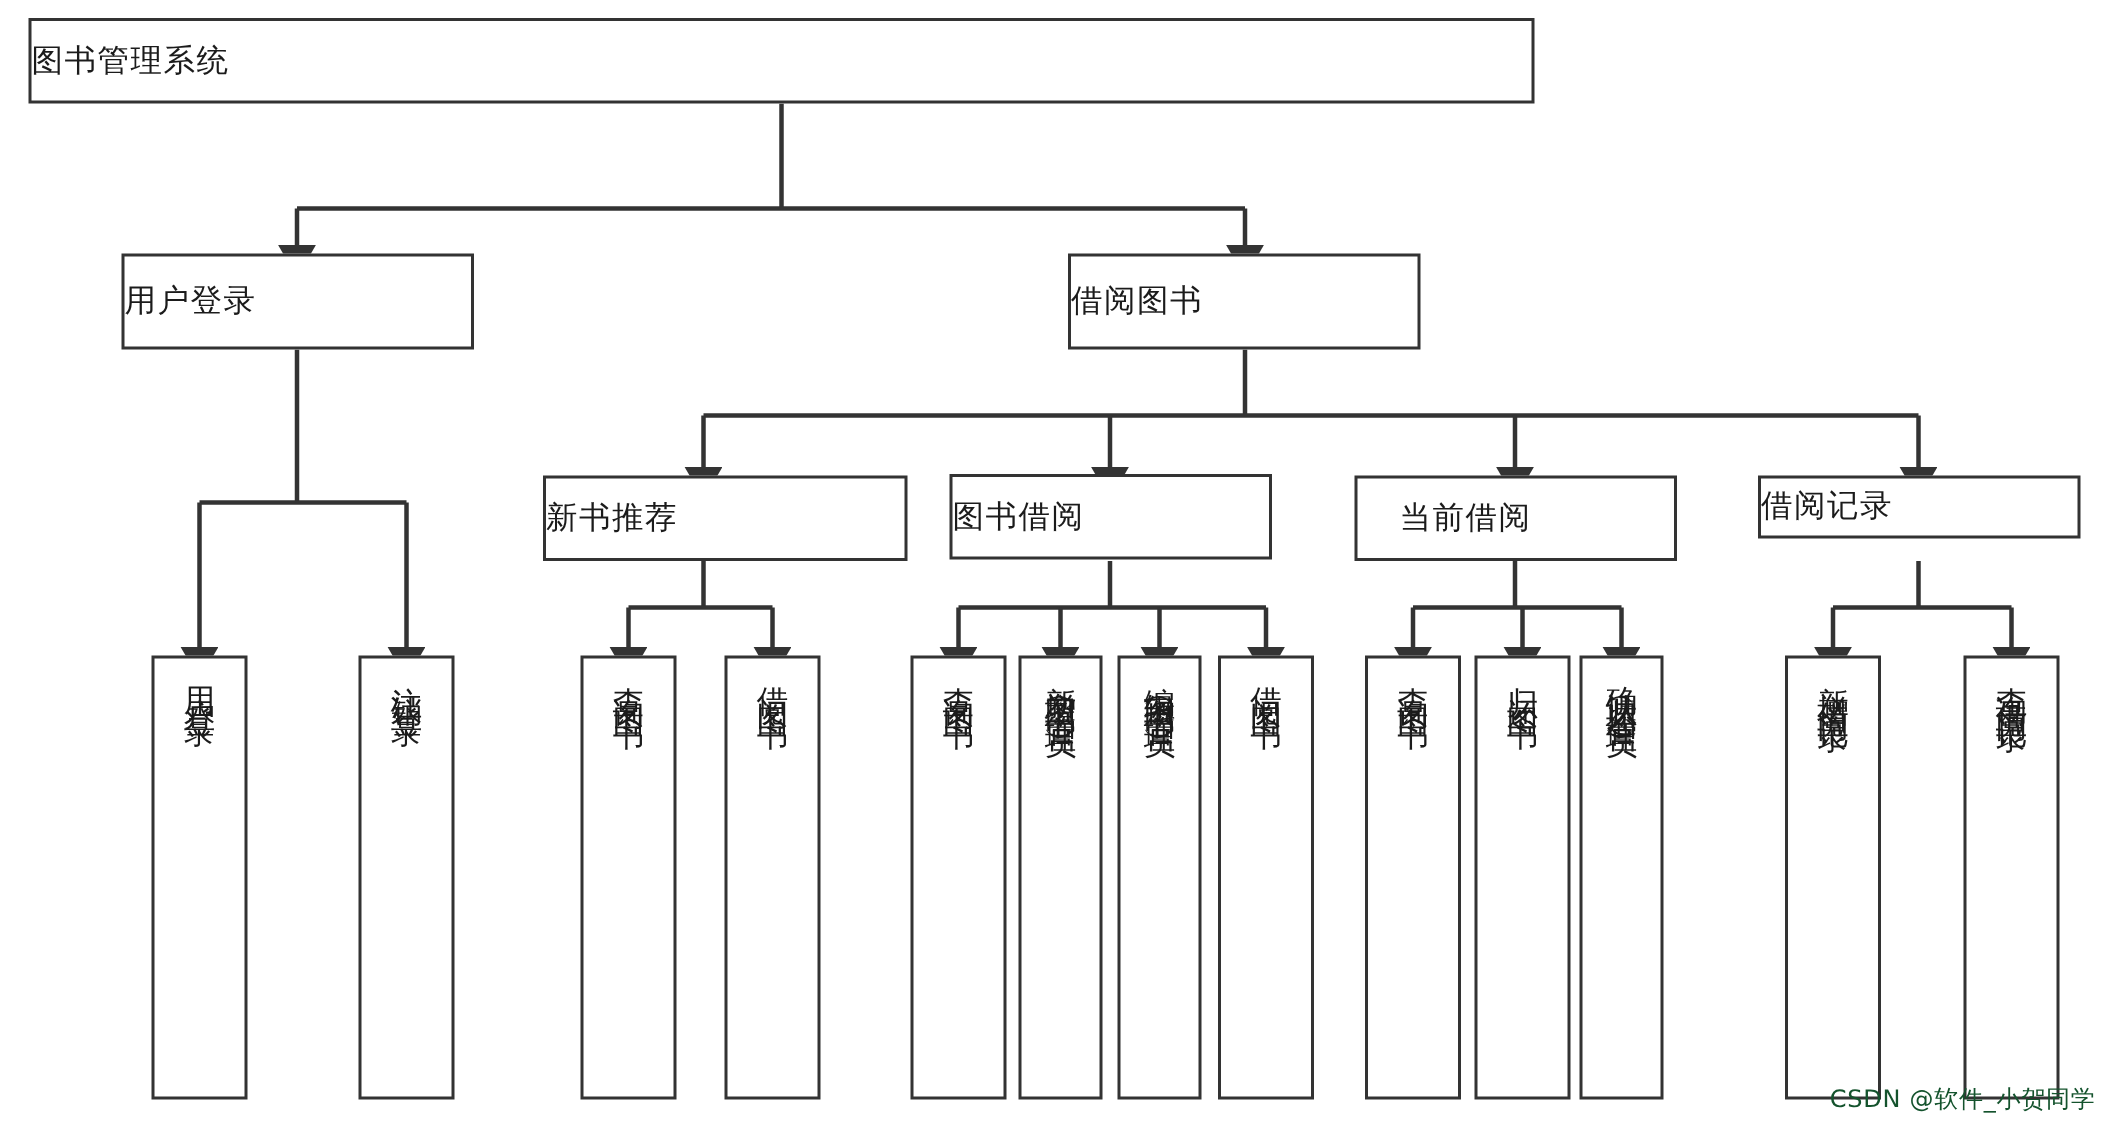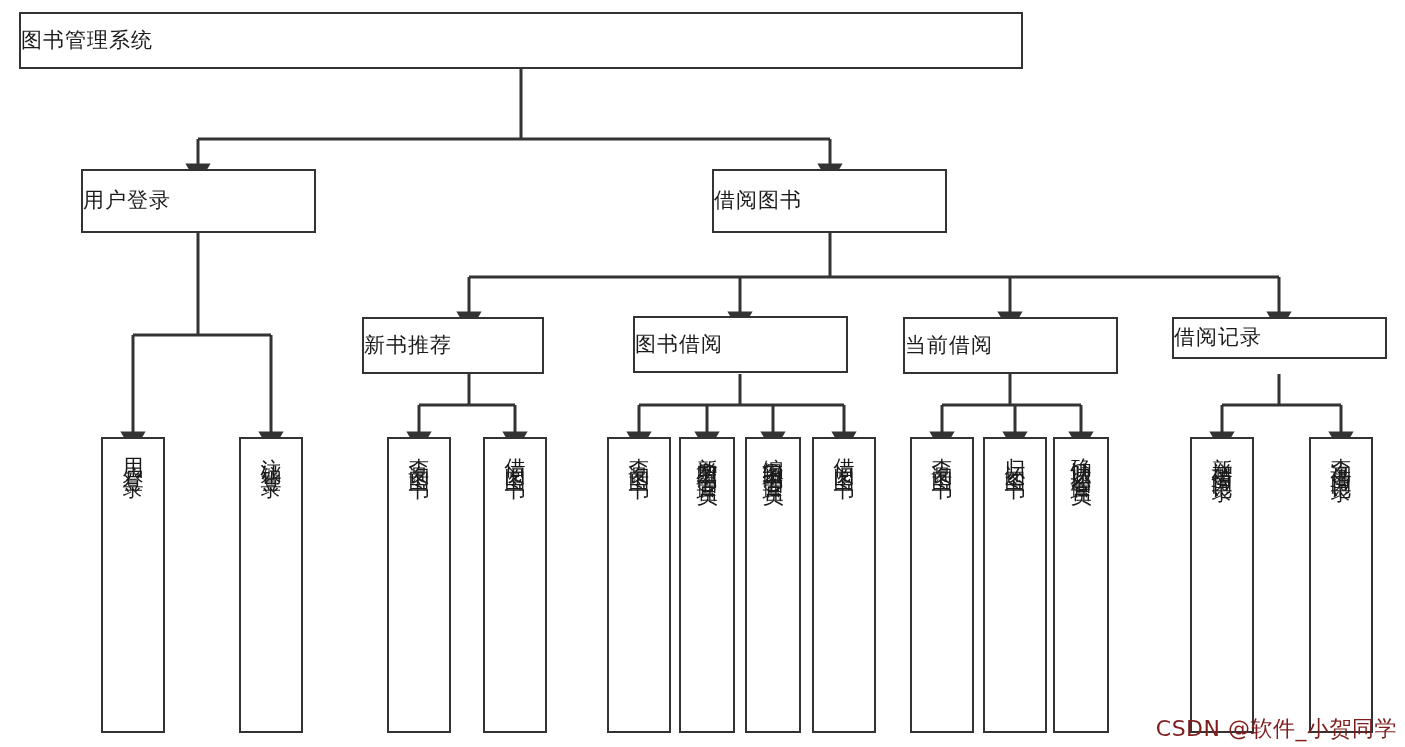--- a/index.html
+++ b/index.html
@@ -51,22 +51,22 @@
     padding-bottom: 2px;
   }
   .node .label {
     display: block;
     white-space: nowrap;
   }
   #watermark {
     position: absolute;
     right: 8px;
     bottom: 3px;
-    font-size: 22px;
-    color: #7f1d1d;
+    font-size: 16px;
+    color: #14532d;
     letter-spacing: 0.5px;
     white-space: nowrap;
     user-select: none;
   }
 </style>
 </head>
 <body>
 
 <div id="diagram-root">
 
@@ -125,27 +125,27 @@
     <span class="label">图书管理系统</span>
   </div>
 
   <div class="node horiz" style="left:81px; top:169px; width:235px; height:64px;">
     <span class="label">用户登录</span>
   </div>
   <div class="node horiz" style="left:712px; top:169px; width:235px; height:64px;">
     <span class="label">借阅图书</span>
   </div>
 
-  <div class="node horiz" style="left:362px; top:317px; width:182px; height:57px;">
+  <div class="node horiz" style="left:362px; top:317px; width:243px; height:57px;">
     <span class="label">新书推荐</span>
   </div>
   <div class="node horiz" style="left:633px; top:316px; width:215px; height:57px;">
     <span class="label">图书借阅</span>
   </div>
-  <div class="node horiz" style="left:903px; top:317px; width:215px; height:57px;">
+  <div class="node horiz" style="left:903px; top:317px; width:215px; height:57px;padding-left:28px;">
     <span class="label">当前借阅</span>
   </div>
   <div class="node horiz" style="left:1172px; top:317px; width:215px; height:42px;">
     <span class="label">借阅记录</span>
   </div>
 
   <div class="node vert" style="left:101px; top:437px; width:64px; height:296px;">
     <span class="label">用户登录</span>
   </div>
   <div class="node vert" style="left:239px; top:437px; width:64px; height:296px;">

